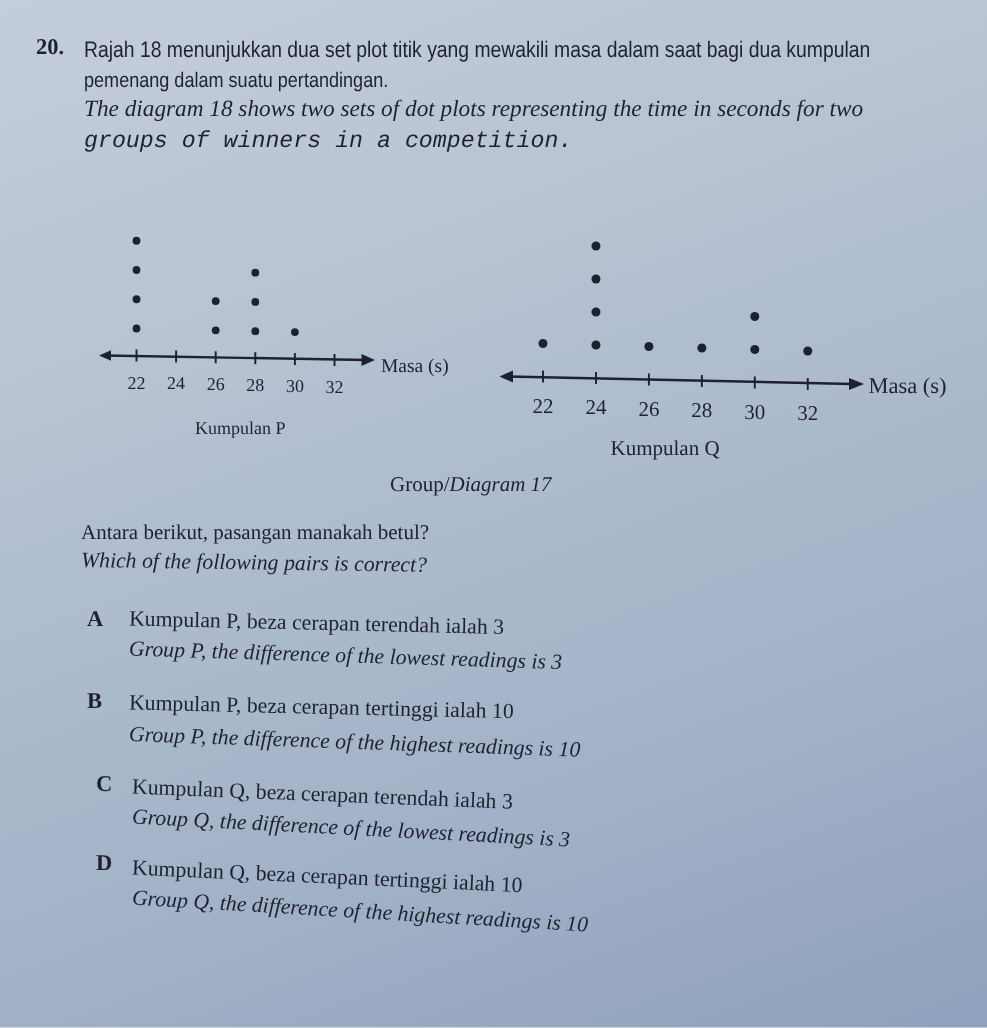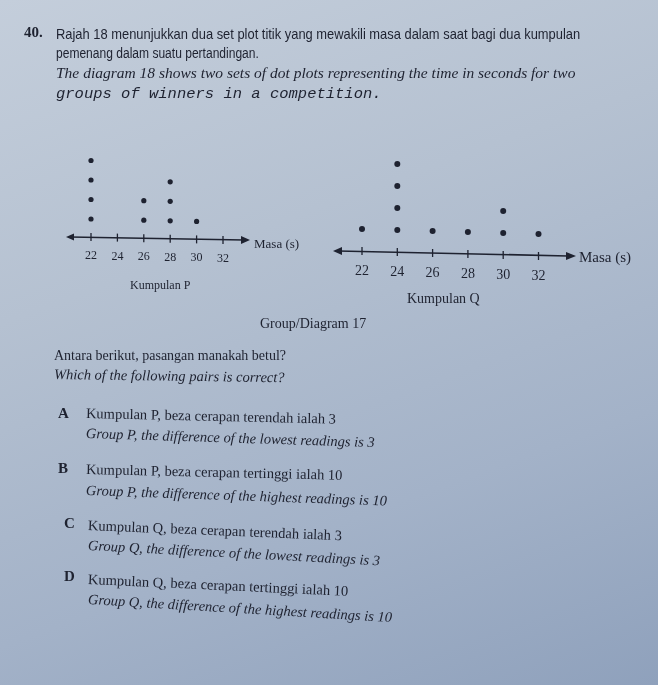--- a/index.html
+++ b/index.html
@@ -13,21 +13,21 @@
   .qnum { left:24px; top:24px; font-weight:bold; font-size:15px; }
   .cond { font-family:"Liberation Sans Narrow","Liberation Sans", sans-serif; font-size:14px; transform:scaleX(0.86); transform-origin:left; white-space:nowrap; }
   .ital { font-style:italic; font-size:15.5px; white-space:nowrap; }
   .reg { font-size:15px; white-space:nowrap; }
   .opt-letter { font-weight:bold; font-size:15px; }
   svg text { font-family:"Liberation Serif", serif; fill:#1e2230; }
 </style>
 </head>
 <body>
 
-<div class="abs qnum">40.</div>
+<div class="abs qnum">20.</div>
 <div class="abs cond" style="left:56px;top:25px;font-size:15px;">Rajah 18 menunjukkan dua set plot titik yang mewakili masa dalam saat bagi dua kumpulan</div>
 <div class="abs cond" style="left:56px;top:45px;">pemenang dalam suatu pertandingan.</div>
 <div class="abs ital" style="left:56px;top:64px;">The diagram 18 shows two sets of dot plots representing the time in seconds for two</div>
 <div class="abs ital" style="left:56px;top:85px;font-family:Liberation Mono, monospace;">groups of winners in a competition.</div>
 
 <svg class="abs" style="left:0;top:0;" width="330" height="300">
   <g id="plotP">
       <line x1="91" x2="91" y1="233" y2="241" stroke="#1e2230" stroke-width="1.3"></line>
       <text x="91" y="259" text-anchor="middle" font-size="12">22</text>
       <line x1="117.4" x2="117.4" y1="233.6" y2="241.6" stroke="#1e2230" stroke-width="1.3"></line>
@@ -84,21 +84,21 @@
       <circle cx="538.5" cy="234" r="3" fill="#1e2230"></circle>
     </g>
   <line x1="338" y1="251" x2="568" y2="256" stroke="#1e2230" stroke-width="1.7"></line>
   <polygon points="333,251 342,247 342,255" fill="#1e2230"></polygon>
   <polygon points="576,256 566,252 566,260" fill="#1e2230"></polygon>
   <text id="qxlabel" x="579" y="262" font-size="15">Masa (s)</text>
   <text id="qtitle" x="407" y="303" font-size="14">Kumpulan Q</text>
 </svg>
 
 <div class="abs reg" style="left:260px;top:316px;font-size:14px;">
-  <span>Group/</span><span style="">Diagram 17</span>
+  <span>Group/</span><span style="font-style:italic">Diagram 17</span>
 </div>
 
 <div class="abs reg" style="left:54px;top:348px;font-size:14px;">Antara berikut, pasangan manakah betul?</div>
 <div class="abs ital" style="left:54px;top:366px;font-size:14.5px;transform:rotate(0.8deg);transform-origin:left;">Which of the following pairs is correct?</div>
 
 <div>
   <div class="abs opt-letter" style="left:58px;top:405px;">A</div>
   <div class="abs reg" style="left:86px;top:405px;font-size:14.5px;transform:rotate(1.3deg);transform-origin:left;">Kumpulan P, beza cerapan terendah ialah 3</div>
   <div class="abs ital" style="left:86px;top:425px;font-size:14.5px;transform:rotate(1.8deg);transform-origin:left;">Group P, the difference of the lowest readings is 3</div>
 </div>

